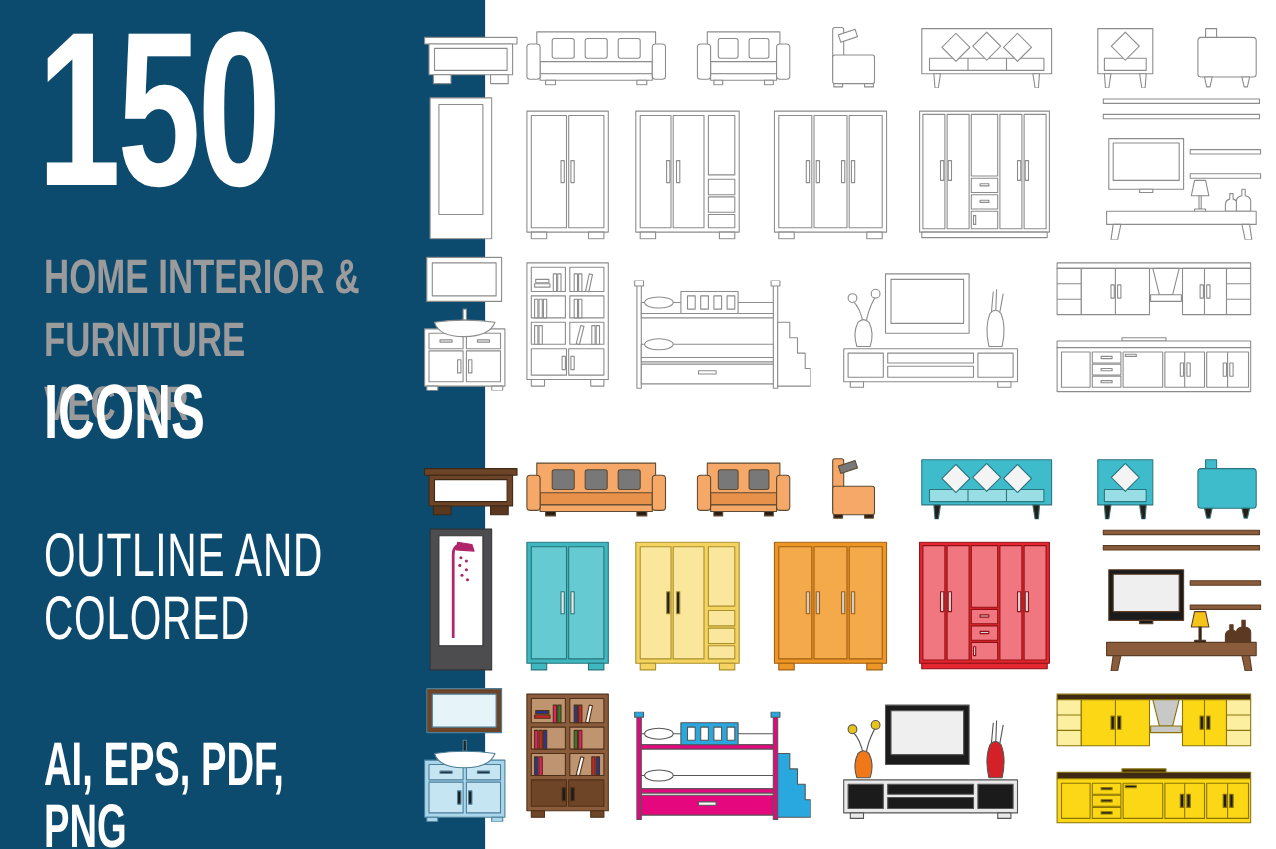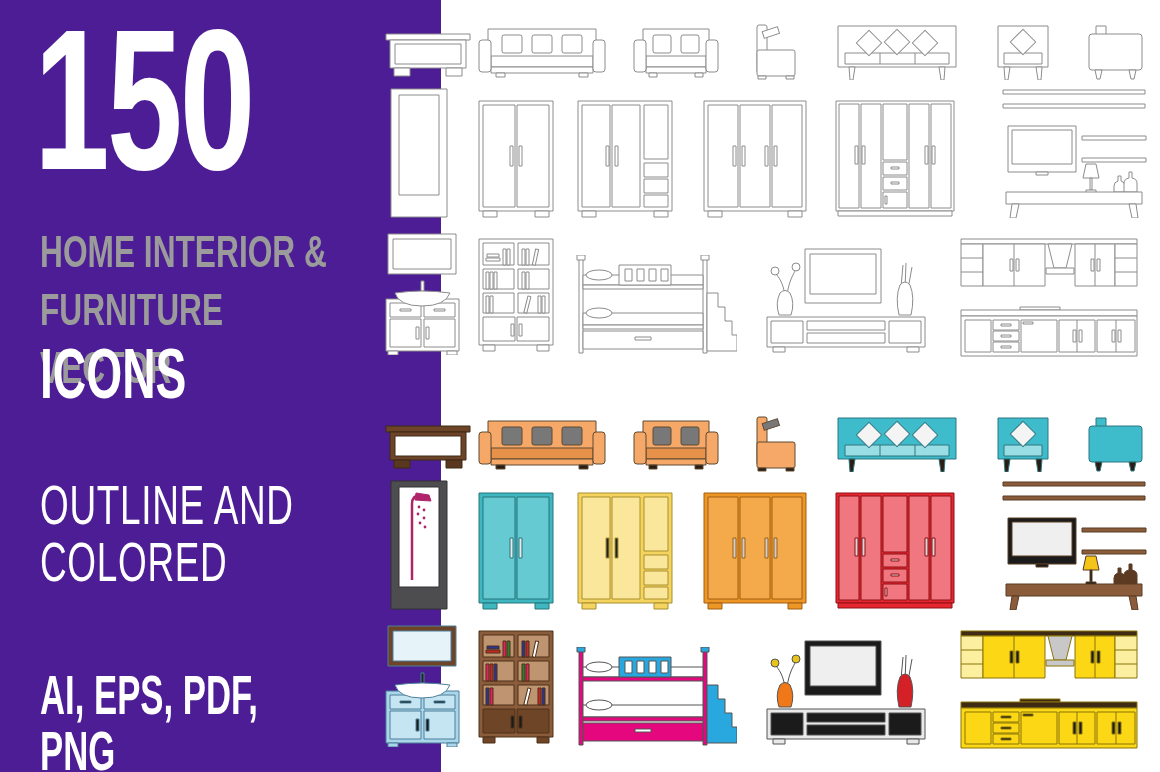--- a/index.html
+++ b/index.html
@@ -1,18 +1,18 @@
 <!DOCTYPE html>
 <html><head>
 <meta charset="utf-8">
 <style>
   html,body{margin:0;padding:0;}
   body{width:1160px;height:772px;position:relative;background:#ffffff;overflow:hidden;
        font-family:"Liberation Sans", sans-serif;}
-  .panel{position:absolute;left:0;top:0;width:441px;height:772px;background:#4c1d95;}
+  .panel{position:absolute;left:0;top:0;width:441px;height:772px;background:#0c4a6e;}
   .ptext{position:absolute;color:#fff;transform-origin:left top;white-space:pre-line;}
   .num{left:34px;top:0px;font-size:200px;font-weight:800;line-height:1;transform:scaleX(.68);letter-spacing:-4px;}
   .gray2{left:40px;top:223px;font-size:44px;font-weight:700;line-height:58px;color:#9b9b9b;transform:scaleX(.72);}
   .icons-word{left:40px;top:339px;font-size:70px;font-weight:700;line-height:1;transform:scaleX(.66);}
   .sub2{left:40px;top:476px;font-size:56px;font-weight:400;line-height:57px;transform:scaleX(.66);letter-spacing:1px;}
   .formats{left:40px;top:667px;font-size:56px;font-weight:700;line-height:1;transform:scaleX(.62);}
   .icon-field{position:absolute;left:0;top:0;width:1160px;height:772px;}
   .icon{position:absolute;}
   .icon svg *{stroke:var(--k);stroke-width:1;stroke-linejoin:round;}
   .icon{--w:#fff;--scr:#efefef;--mf:#6E4428;--h:#1b1b1b;--leg:#2b1d12;--fl:#E8C41A;

